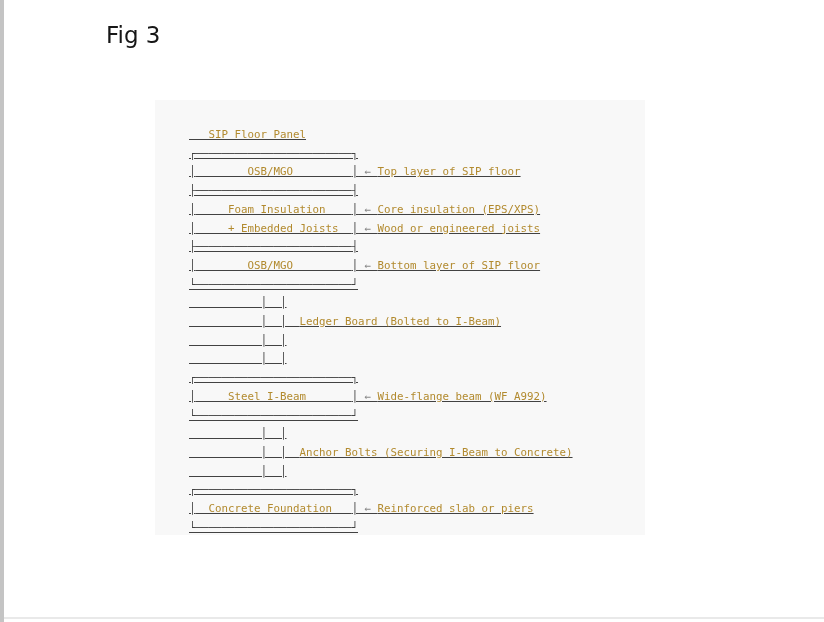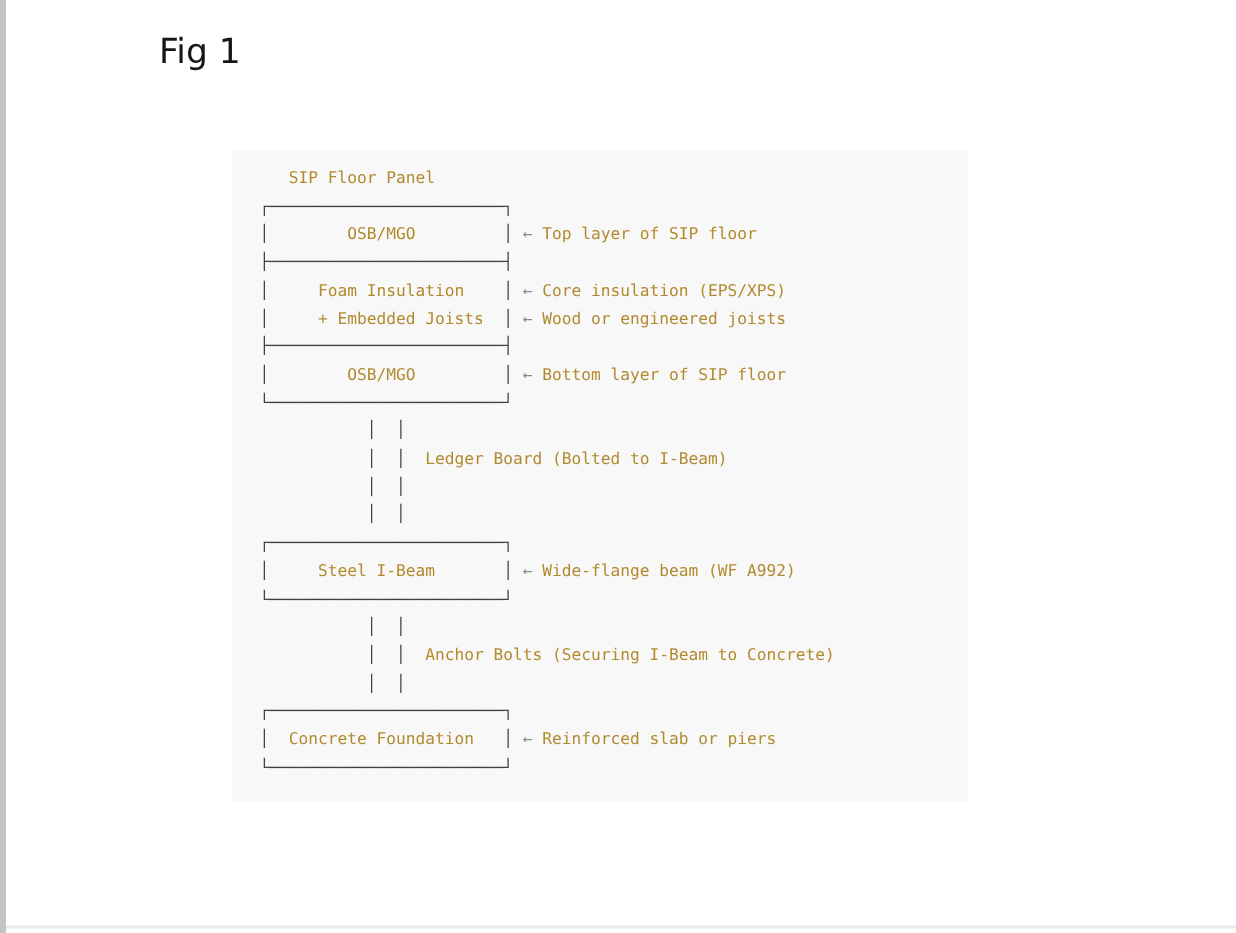--- a/index.html
+++ b/index.html
@@ -12,33 +12,34 @@
   .fig-title{
     position:absolute;left:106px;top:22px;margin:0;
     font-size:23px;font-weight:400;color:#161616;
   }
   .code-panel{
     position:absolute;left:155px;top:100px;width:490px;height:435px;
     background:var(--panel-bg,#f8f8f8);box-sizing:border-box;
     padding:10px 0 0 18px;
   }
   .diagram{
-    margin:0;white-space:pre;
+    margin:16px;white-space:pre;
     font-family:"DejaVu Sans Mono", monospace;
     font-size:10.8px;line-height:18.7px;
     color:var(--structure,#424242);
+    text-decoration:underline;
   }
   .seg-border{color:var(--structure,#424242)}
   .seg-label{color:var(--label,#b28a2e)}
   .seg-arrow{color:var(--arrow,#888888)}
 </style>
 </head>
 <body>
 
 <div class="left-edge"></div>
 <div class="bottom-edge"></div>
 
 <div class="page">
-  <h1 class="fig-title">Fig 1</h1>
+  <h1 class="fig-title">Fig 3</h1>
   <div class="code-panel">
     <pre class="diagram"><div><span class="seg-label">   SIP Floor Panel</span></div><div><span class="seg-border">┌────────────────────────┐</span></div><div><span class="seg-border">│</span><span class="seg-label">        OSB/MGO         </span><span class="seg-border">│</span><span class="seg-arrow"> ← </span><span class="seg-label">Top layer of SIP floor</span></div><div><span class="seg-border">├────────────────────────┤</span></div><div><span class="seg-border">│</span><span class="seg-label">     Foam Insulation    </span><span class="seg-border">│</span><span class="seg-arrow"> ← </span><span class="seg-label">Core insulation (EPS/XPS)</span></div><div><span class="seg-border">│</span><span class="seg-label">     + Embedded Joists  </span><span class="seg-border">│</span><span class="seg-arrow"> ← </span><span class="seg-label">Wood or engineered joists</span></div><div><span class="seg-border">├────────────────────────┤</span></div><div><span class="seg-border">│</span><span class="seg-label">        OSB/MGO         </span><span class="seg-border">│</span><span class="seg-arrow"> ← </span><span class="seg-label">Bottom layer of SIP floor</span></div><div><span class="seg-border">└────────────────────────┘</span></div><div><span class="seg-border">           │  │</span></div><div><span class="seg-border">           │  │  </span><span class="seg-label">Ledger Board (Bolted to I-Beam)</span></div><div><span class="seg-border">           │  │</span></div><div><span class="seg-border">           │  │</span></div><div><span class="seg-border">┌────────────────────────┐</span></div><div><span class="seg-border">│</span><span class="seg-label">     Steel I-Beam       </span><span class="seg-border">│</span><span class="seg-arrow"> ← </span><span class="seg-label">Wide-flange beam (WF A992)</span></div><div><span class="seg-border">└────────────────────────┘</span></div><div><span class="seg-border">           │  │</span></div><div><span class="seg-border">           │  │  </span><span class="seg-label">Anchor Bolts (Securing I-Beam to Concrete)</span></div><div><span class="seg-border">           │  │</span></div><div><span class="seg-border">┌────────────────────────┐</span></div><div><span class="seg-border">│</span><span class="seg-label">  Concrete Foundation   </span><span class="seg-border">│</span><span class="seg-arrow"> ← </span><span class="seg-label">Reinforced slab or piers</span></div><div><span class="seg-border">└────────────────────────┘</span></div></pre>
   </div>
 </div>
 
 </body></html>

